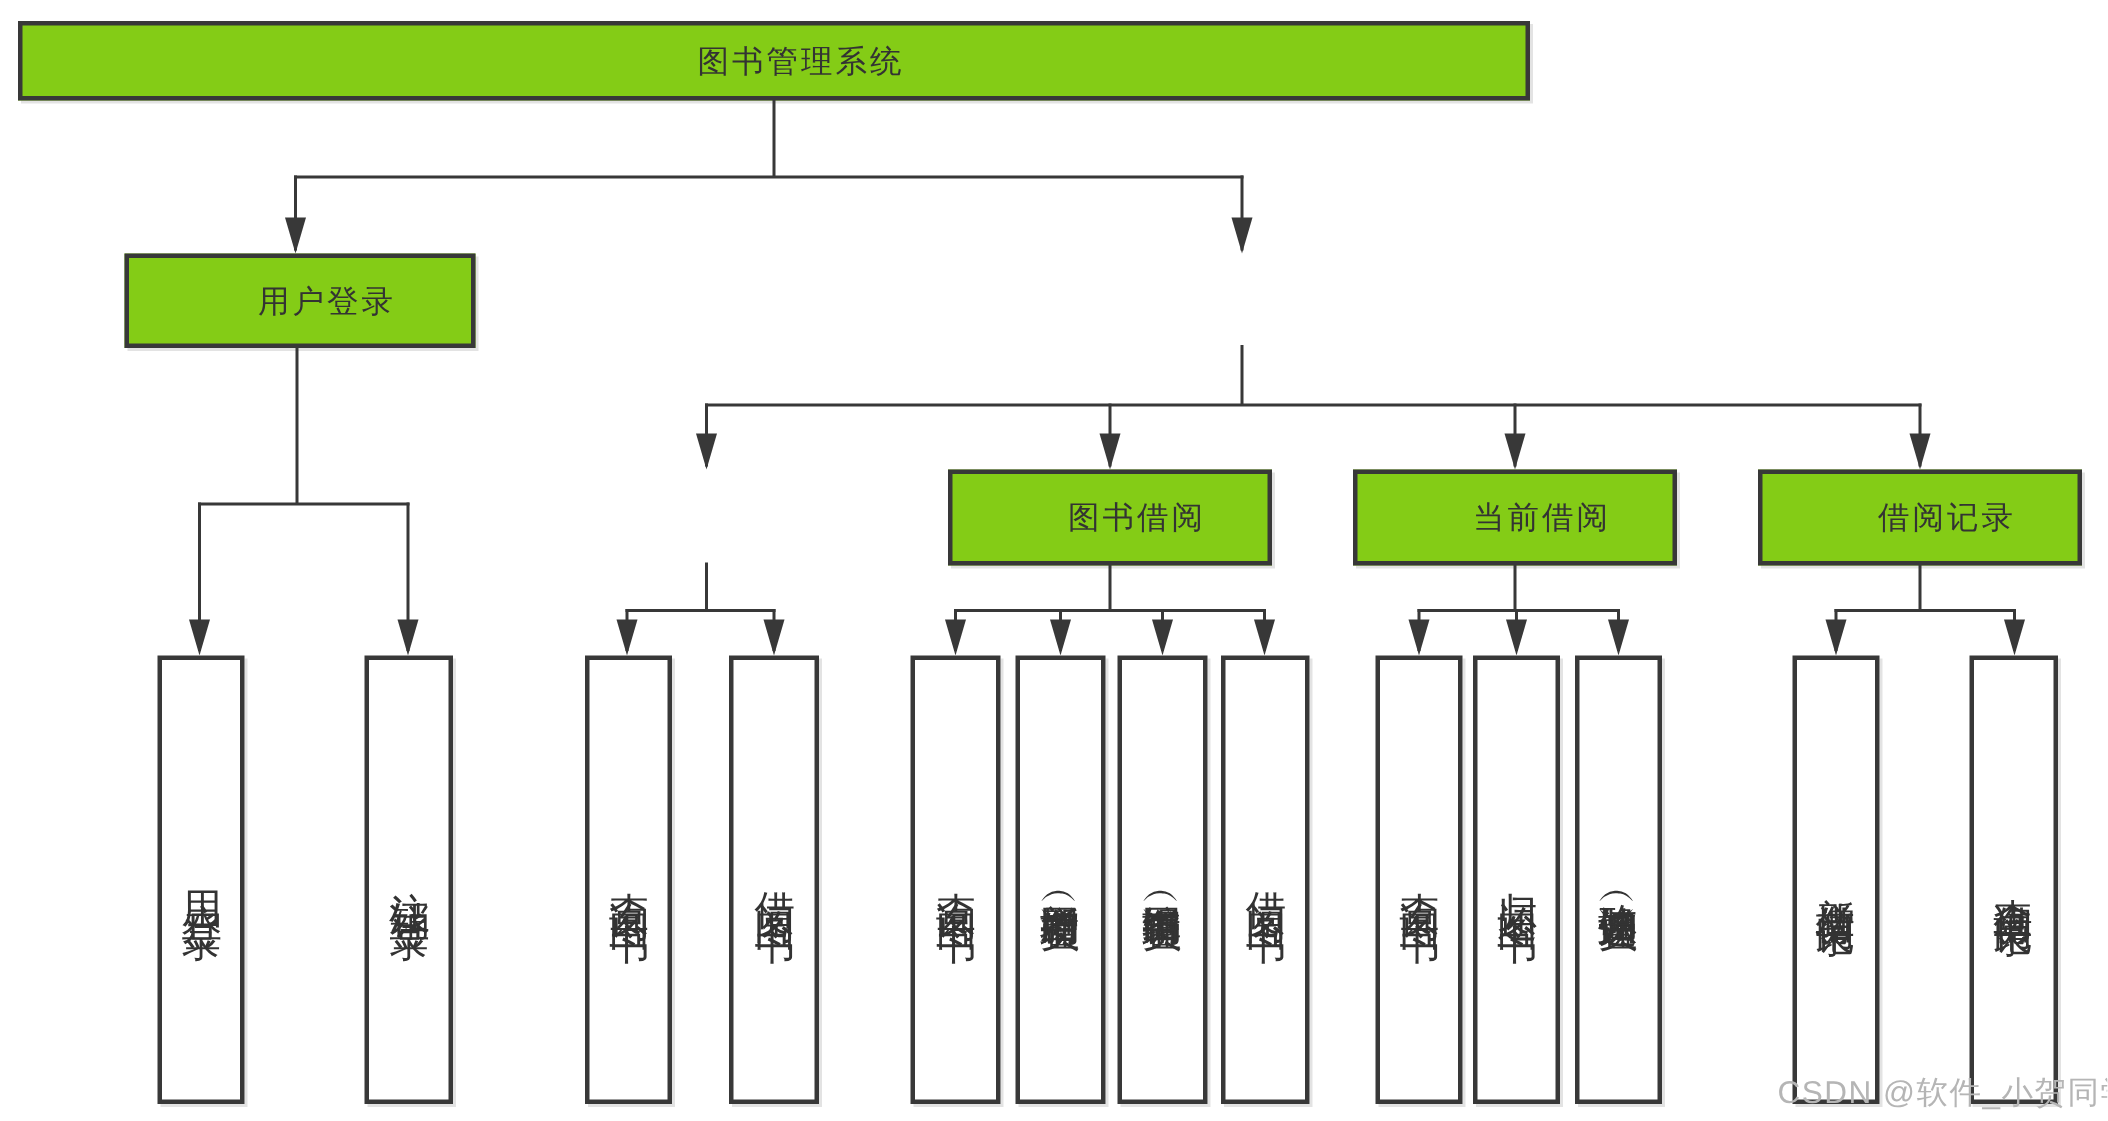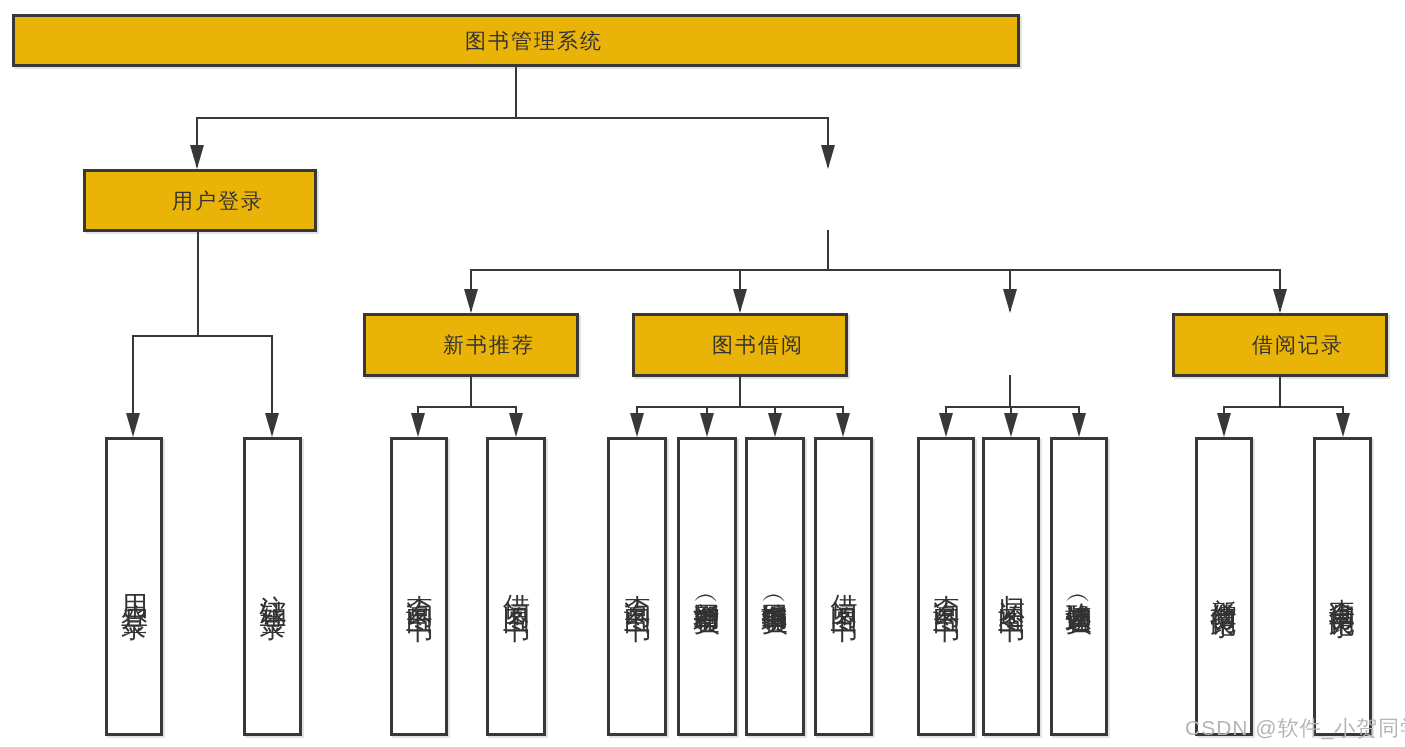--- a/index.html
+++ b/index.html
@@ -8,21 +8,21 @@
     position: relative;
     width: 1405px;
     height: 747px;
     background: #ffffff;
     font-family: "Liberation Sans", "DejaVu Sans", sans-serif;
     color: #333333;
     overflow: hidden;
   }
   .node {
     position: absolute;
-    background: #eab308;
+    background: #84cc16;
     border: 3px solid #383838;
     display: flex;
     align-items: center;
     justify-content: center;
     box-shadow: 2px 2px 0 rgba(100,100,100,0.18);
     padding-left: 36px;
   }
   .hlabel {
     font-size: 21px;
     letter-spacing: 2px;
@@ -96,25 +96,25 @@
   <div class="hline" style="left:470px; top:269px; width:811px;"></div>
   <div class="vline" style="left:470px; top:269px; height:42px;"></div>
   <div class="arrow" style="left:464px; top:289px;"></div>
   <div class="vline" style="left:739px; top:269px; height:42px;"></div>
   <div class="arrow" style="left:733px; top:289px;"></div>
   <div class="vline" style="left:1009px; top:269px; height:42px;"></div>
   <div class="arrow" style="left:1003px; top:289px;"></div>
   <div class="vline" style="left:1279px; top:269px; height:42px;"></div>
   <div class="arrow" style="left:1273px; top:289px;"></div>
 
-  <div class="node" style="left:363px; top:313px; width:216px; height:64px;">
-    <span class="hlabel">新书推荐</span>
-  </div>
   <div class="node" style="left:632px; top:313px; width:216px; height:64px;justify-content:center;">
     <span class="hlabel">图书借阅</span>
+  </div>
+  <div class="node" style="left:902px; top:313px; width:216px; height:64px;">
+    <span class="hlabel">当前借阅</span>
   </div>
   <div class="node" style="left:1172px; top:313px; width:216px; height:64px;">
     <span class="hlabel">借阅记录</span>
   </div>
 
   <div class="vline" style="left:470px; top:375px; height:32px;"></div>
   <div class="hline" style="left:417px; top:406px; width:100px;"></div>
   <div class="vline" style="left:417px; top:406px; height:28px;"></div>
   <div class="arrow" style="left:411px; top:413px;"></div>
   <div class="vline" style="left:515px; top:406px; height:28px;"></div>

